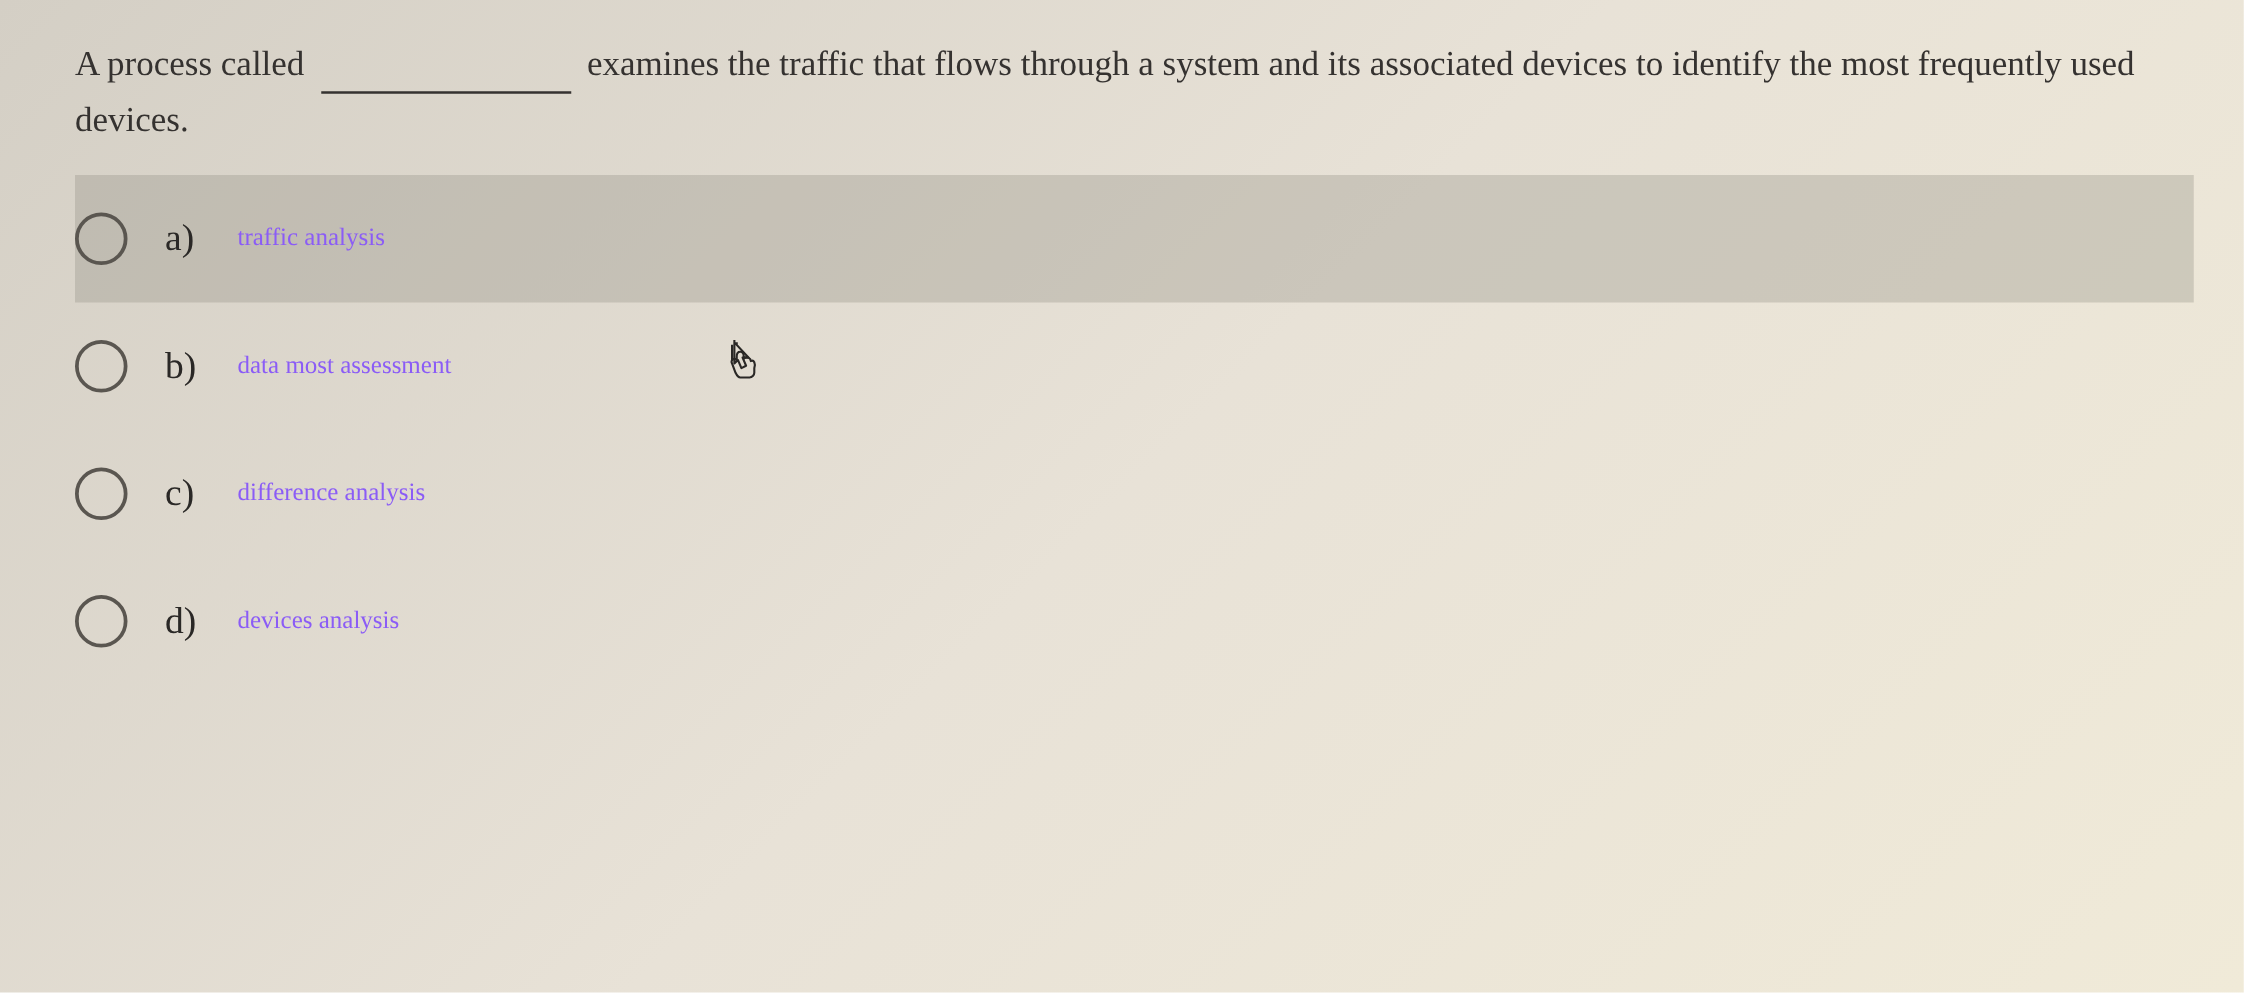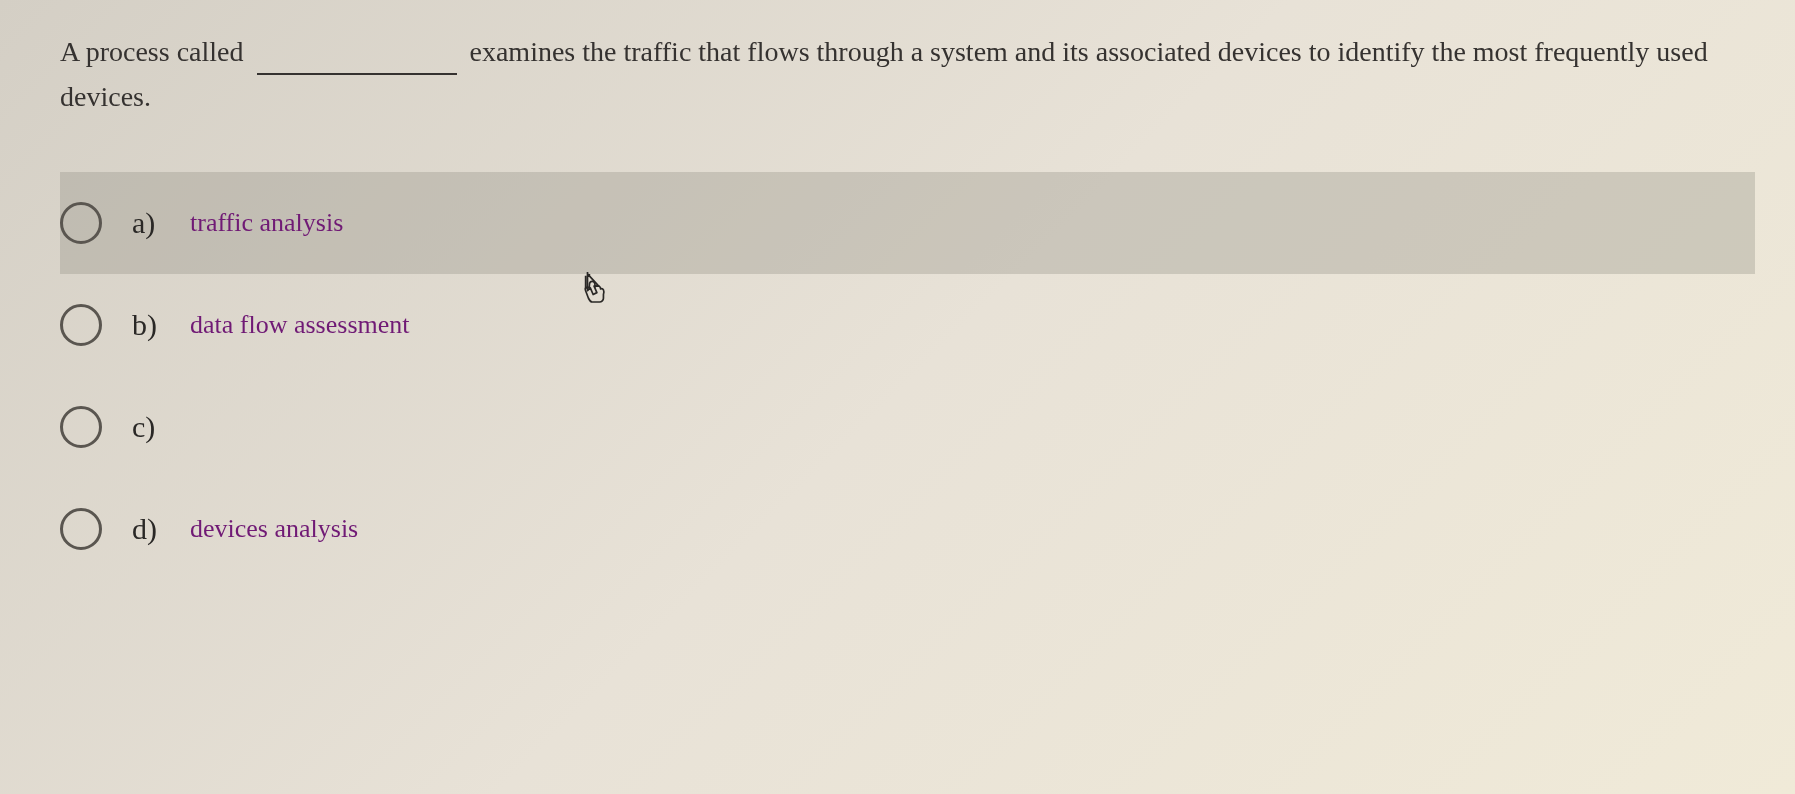--- a/index.html
+++ b/index.html
@@ -12,21 +12,21 @@
       background: linear-gradient(135deg, #d4cfc5 0%, #e8e2d7 50%, #f0ead8 100%);
       width: 1795px;
       height: 794px;
       padding: 30px 40px 30px 60px;
       color: #2a2826;
       position: relative;
     }
     .question-text {
       font-size: 28px;
       line-height: 1.6;
-      margin-bottom: 52px;
+      margin-bottom: 20px;
       color: #353230;
     }
     .blank {
       display: inline-block;
       border-bottom: 2px solid #353230;
       width: 200px;
       vertical-align: bottom;
       margin: 0 6px;
     }
     .options {
@@ -52,22 +52,22 @@
       background: transparent;
     }
     .option-letter {
       font-size: 30px;
       font-weight: 400;
       margin-right: 18px;
       color: #2a2826;
       min-width: 40px;
     }
     .option-text {
-      font-size: 26px;
-      color: #701a75;
+      font-size: 20px;
+      color: #8b5cf6;
     }
     .cursor {
       position: absolute;
       left: 580px;
       top: 270px;
       pointer-events: none;
     }
     .cursor svg {
       width: 30px;
       height: 34px;
@@ -82,25 +82,26 @@
 
 <div class="options">
   <div class="option hovered">
     <div class="radio"></div>
     <span class="option-letter">a)</span>
     <span class="option-text">traffic analysis</span>
   </div>
   <div class="option">
     <div class="radio"></div>
     <span class="option-letter">b)</span>
-    <span class="option-text">data flow assessment</span>
+    <span class="option-text">data most assessment</span>
   </div>
   <div class="option">
     <div class="radio"></div>
     <span class="option-letter">c)</span>
+    <span class="option-text">difference analysis</span>
   </div>
   <div class="option">
     <div class="radio"></div>
     <span class="option-letter">d)</span>
     <span class="option-text">devices analysis</span>
   </div>
 </div>
 
 <div class="cursor">
   <svg viewBox="0 0 32 36">

